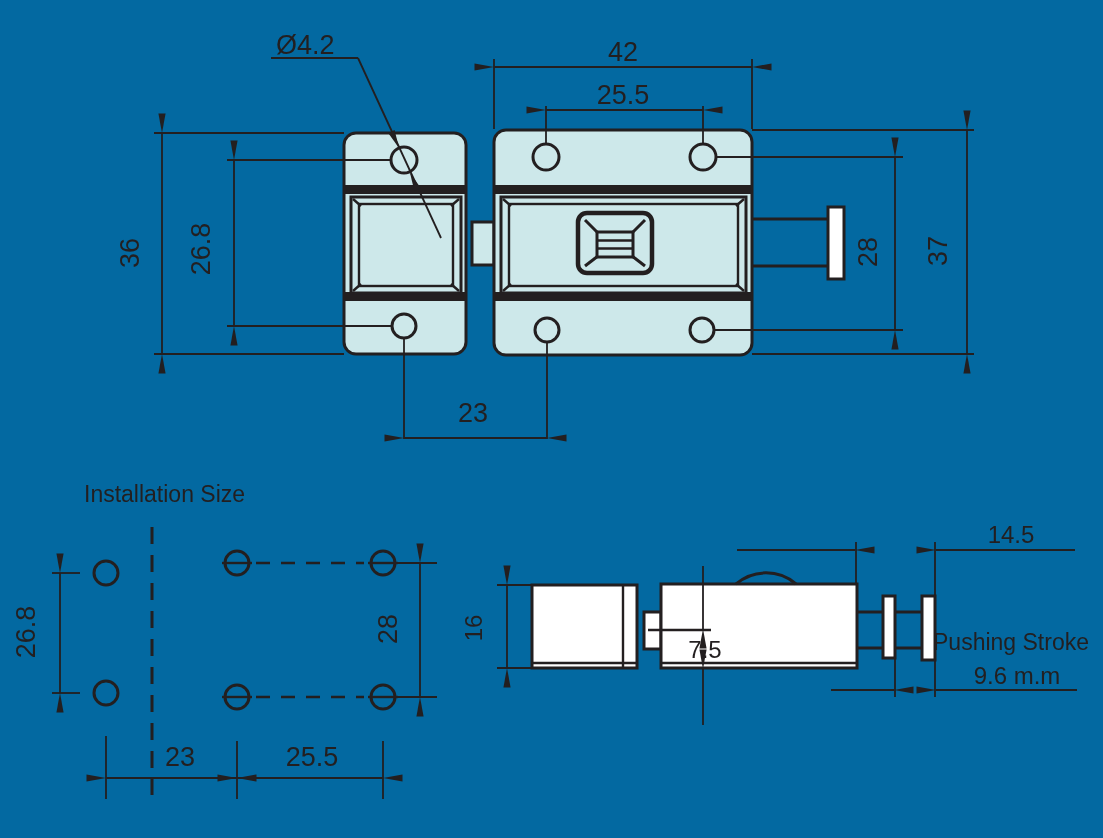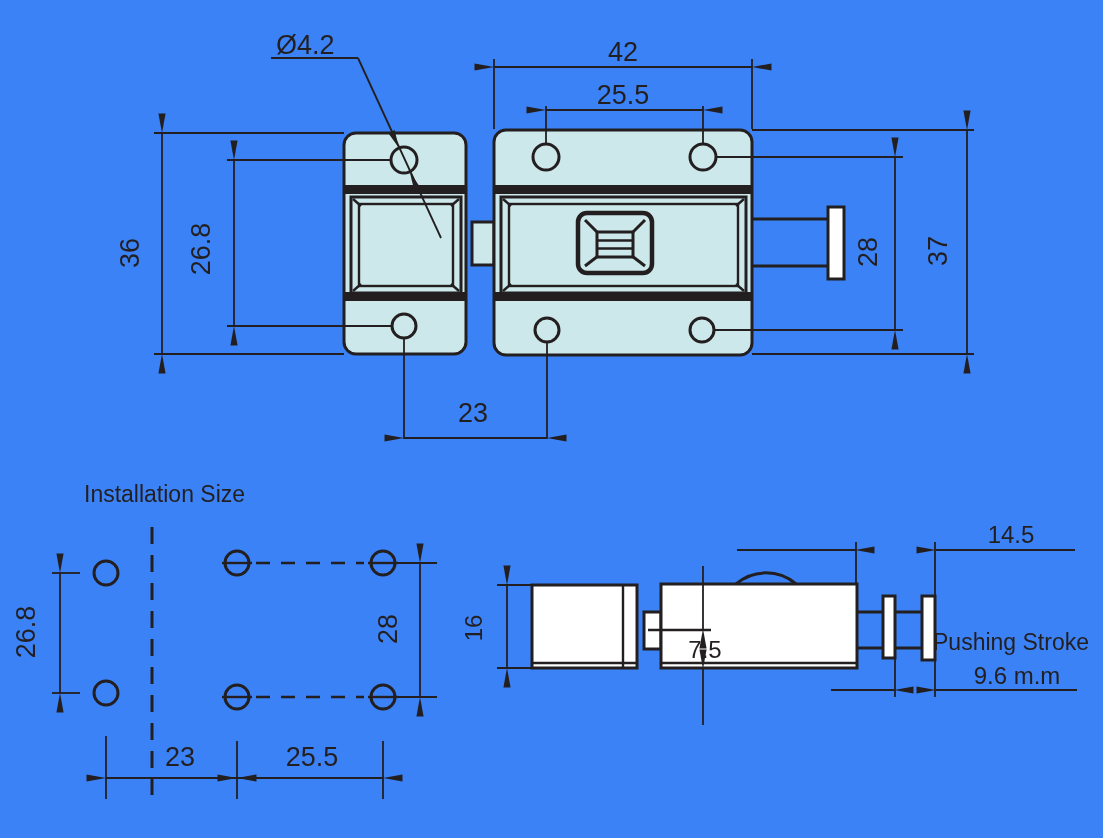--- a/index.html
+++ b/index.html
@@ -1,16 +1,16 @@
 <!DOCTYPE html>
 <html><head>
 <meta charset="utf-8">
 <style>
   html,body{margin:0;padding:0;background:#ffffff;}
-  .canvas{position:relative;width:1103px;height:838px;background:#3b82f6;overflow:hidden;}
+  .canvas{position:relative;width:1103px;height:838px;background:#0369a1;overflow:hidden;}
   svg{display:block;}
   text{font-family:"Liberation Sans", sans-serif;fill:#231f20;}
   .lbl{font-size:27px;}
   .lbl-m{font-size:24px;}
   .lbl-t{font-size:23px;}
   .thin{stroke:#231f20;stroke-width:1.8;fill:none;}
   .med{stroke:#231f20;stroke-width:2.4;fill:none;}
   .thick{stroke:#231f20;stroke-width:3;fill:none;}
   .body{fill:#cde8ea;stroke:#231f20;stroke-width:3;}
   .white{fill:#ffffff;stroke:#231f20;stroke-width:3;}

